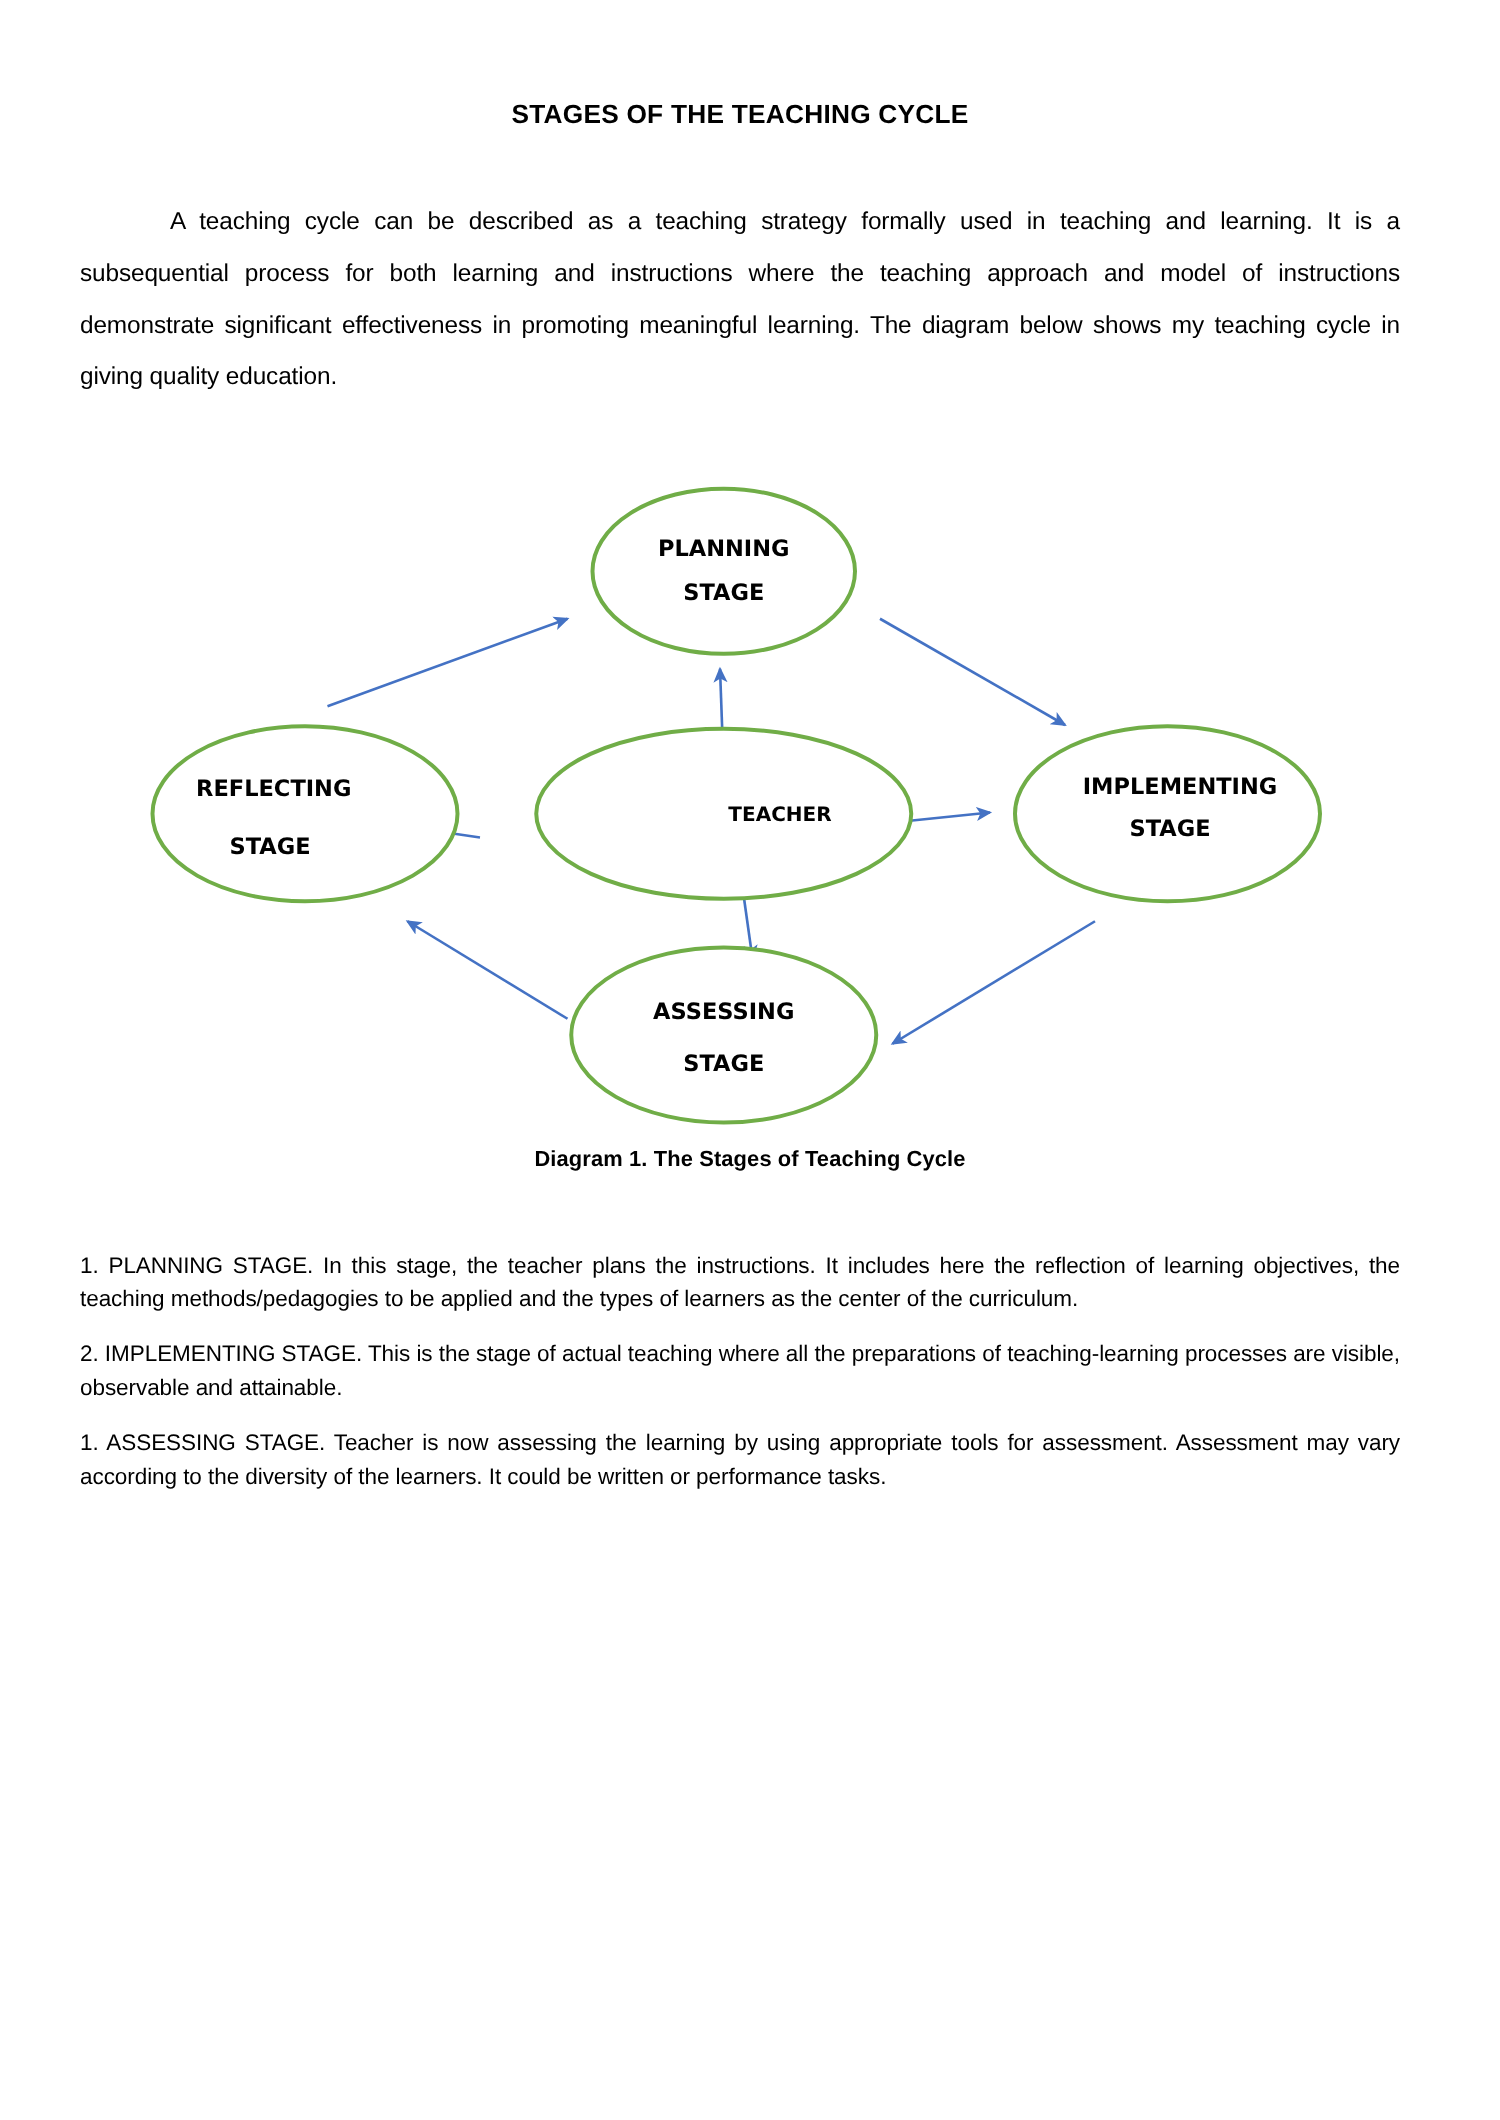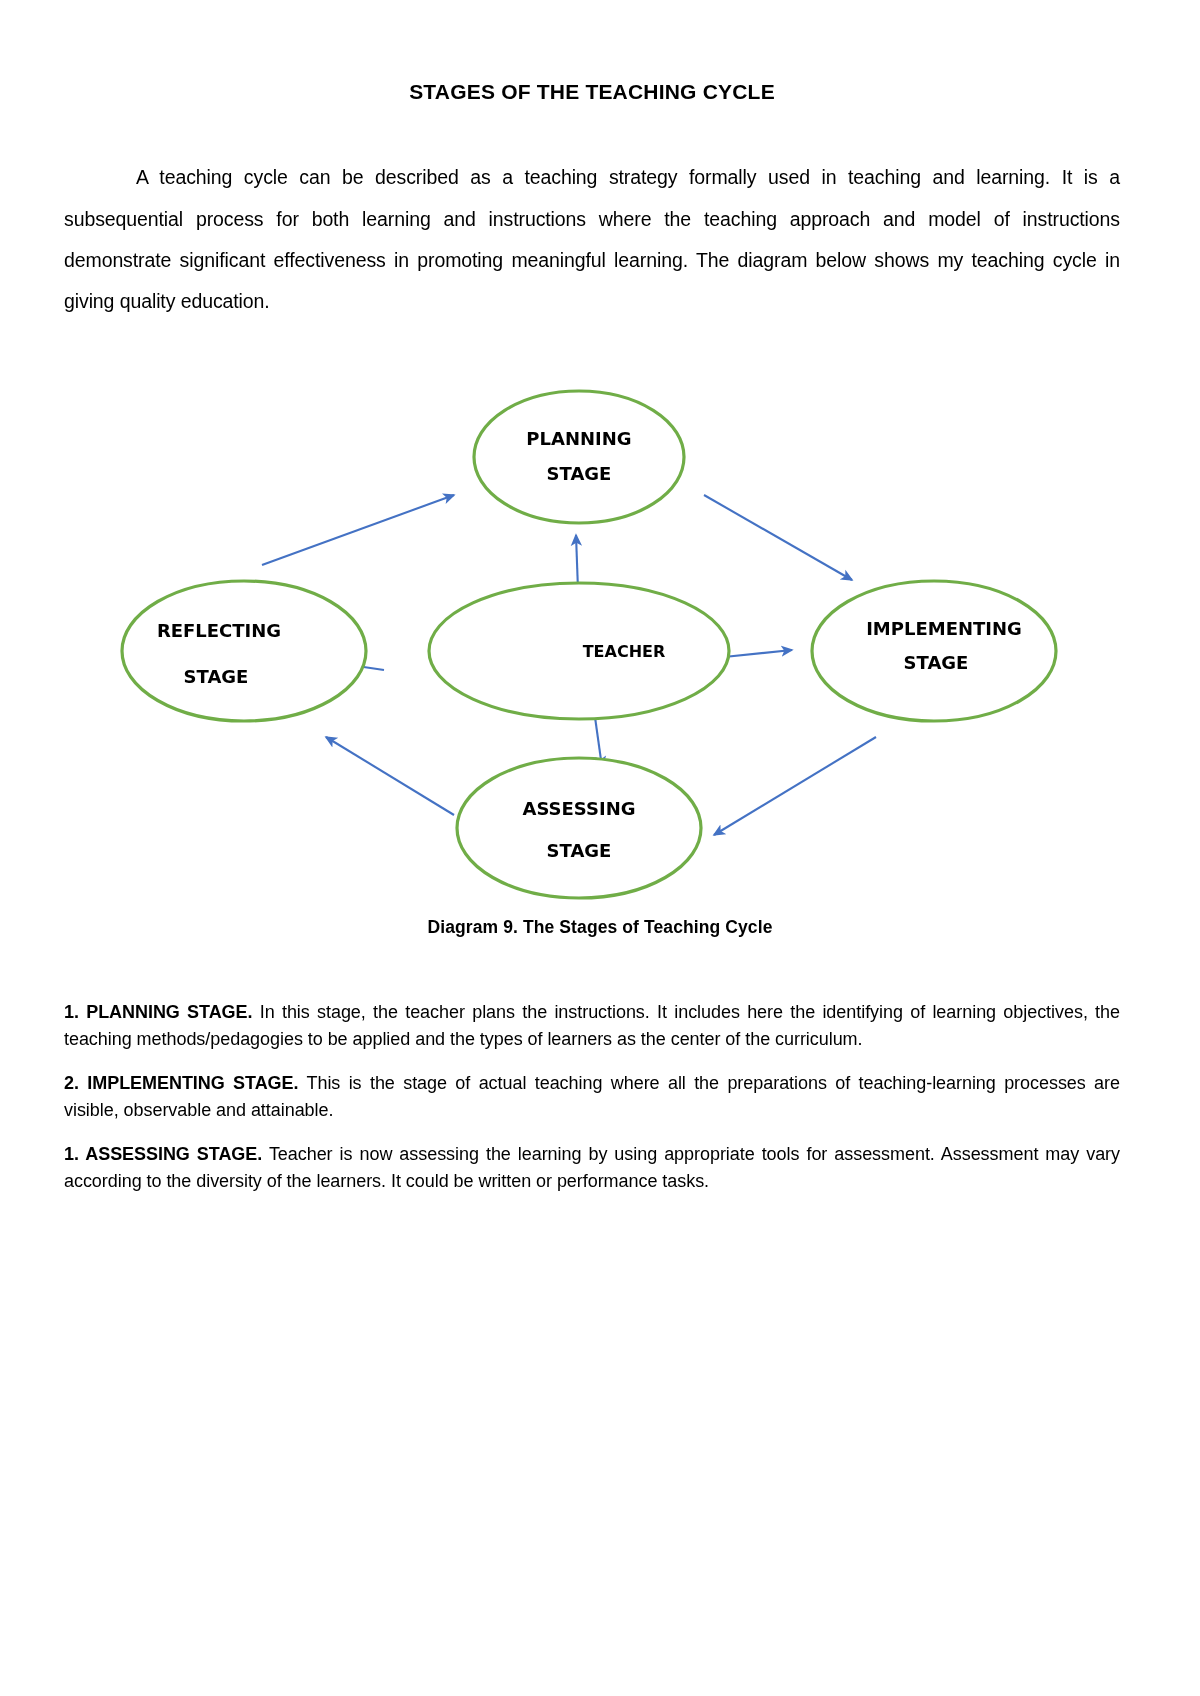--- a/index.html
+++ b/index.html
@@ -60,21 +60,21 @@
     margin-top: 44px;
   }
   .stage-para {
     font-size: 18px;
     line-height: 1.5;
     text-align: justify;
     margin: 0 0 17px 0;
     letter-spacing: -0.05px;
   }
   .stage-para .lead {
-    font-weight: bold;
+    font-weight: normal;
   }
   .ellipse-label {
     font-family: "DejaVu Sans", sans-serif;
     font-weight: bold;
     font-size: 18px;
     fill: #000000;
   }
   .ellipse-label-sm {
     font-family: "DejaVu Sans", sans-serif;
     font-weight: bold;
@@ -137,26 +137,26 @@
         <text class="ellipse-label-sm" x="560" y="272">TEACHER</text>
 
         <text class="ellipse-label" x="880" y="250">IMPLEMENTING</text>
         <text class="ellipse-label" x="872" y="284">STAGE</text>
 
         <text class="ellipse-label" x="515" y="430">ASSESSING</text>
         <text class="ellipse-label" x="515" y="472">STAGE</text>
       </g>
     </svg>
 
-    <div class="caption">Diagram 9. The Stages of Teaching Cycle</div>
+    <div class="caption">Diagram 1. The Stages of Teaching Cycle</div>
   </div>
 
   <div class="stages">
     <p class="stage-para">
-      <span class="lead">1. PLANNING STAGE.</span><span> In this stage, the teacher plans the instructions. It includes here the identifying of learning objectives, the teaching methods/pedagogies to be applied and the types of learners as the center of the curriculum.</span>
+      <span class="lead">1. PLANNING STAGE.</span><span> In this stage, the teacher plans the instructions. It includes here the reflection of learning objectives, the teaching methods/pedagogies to be applied and the types of learners as the center of the curriculum.</span>
     </p>
     <p class="stage-para">
       <span class="lead">2. IMPLEMENTING STAGE.</span><span> This is the stage of actual teaching where all the preparations of teaching-learning processes are visible, observable and attainable.</span>
     </p>
     <p class="stage-para">
       <span class="lead">1. ASSESSING STAGE.</span><span> Teacher is now assessing the learning by using appropriate tools for assessment. Assessment may vary according to the diversity of the learners. It could be written or performance tasks.</span>
     </p>
   </div>
 
 </div>

